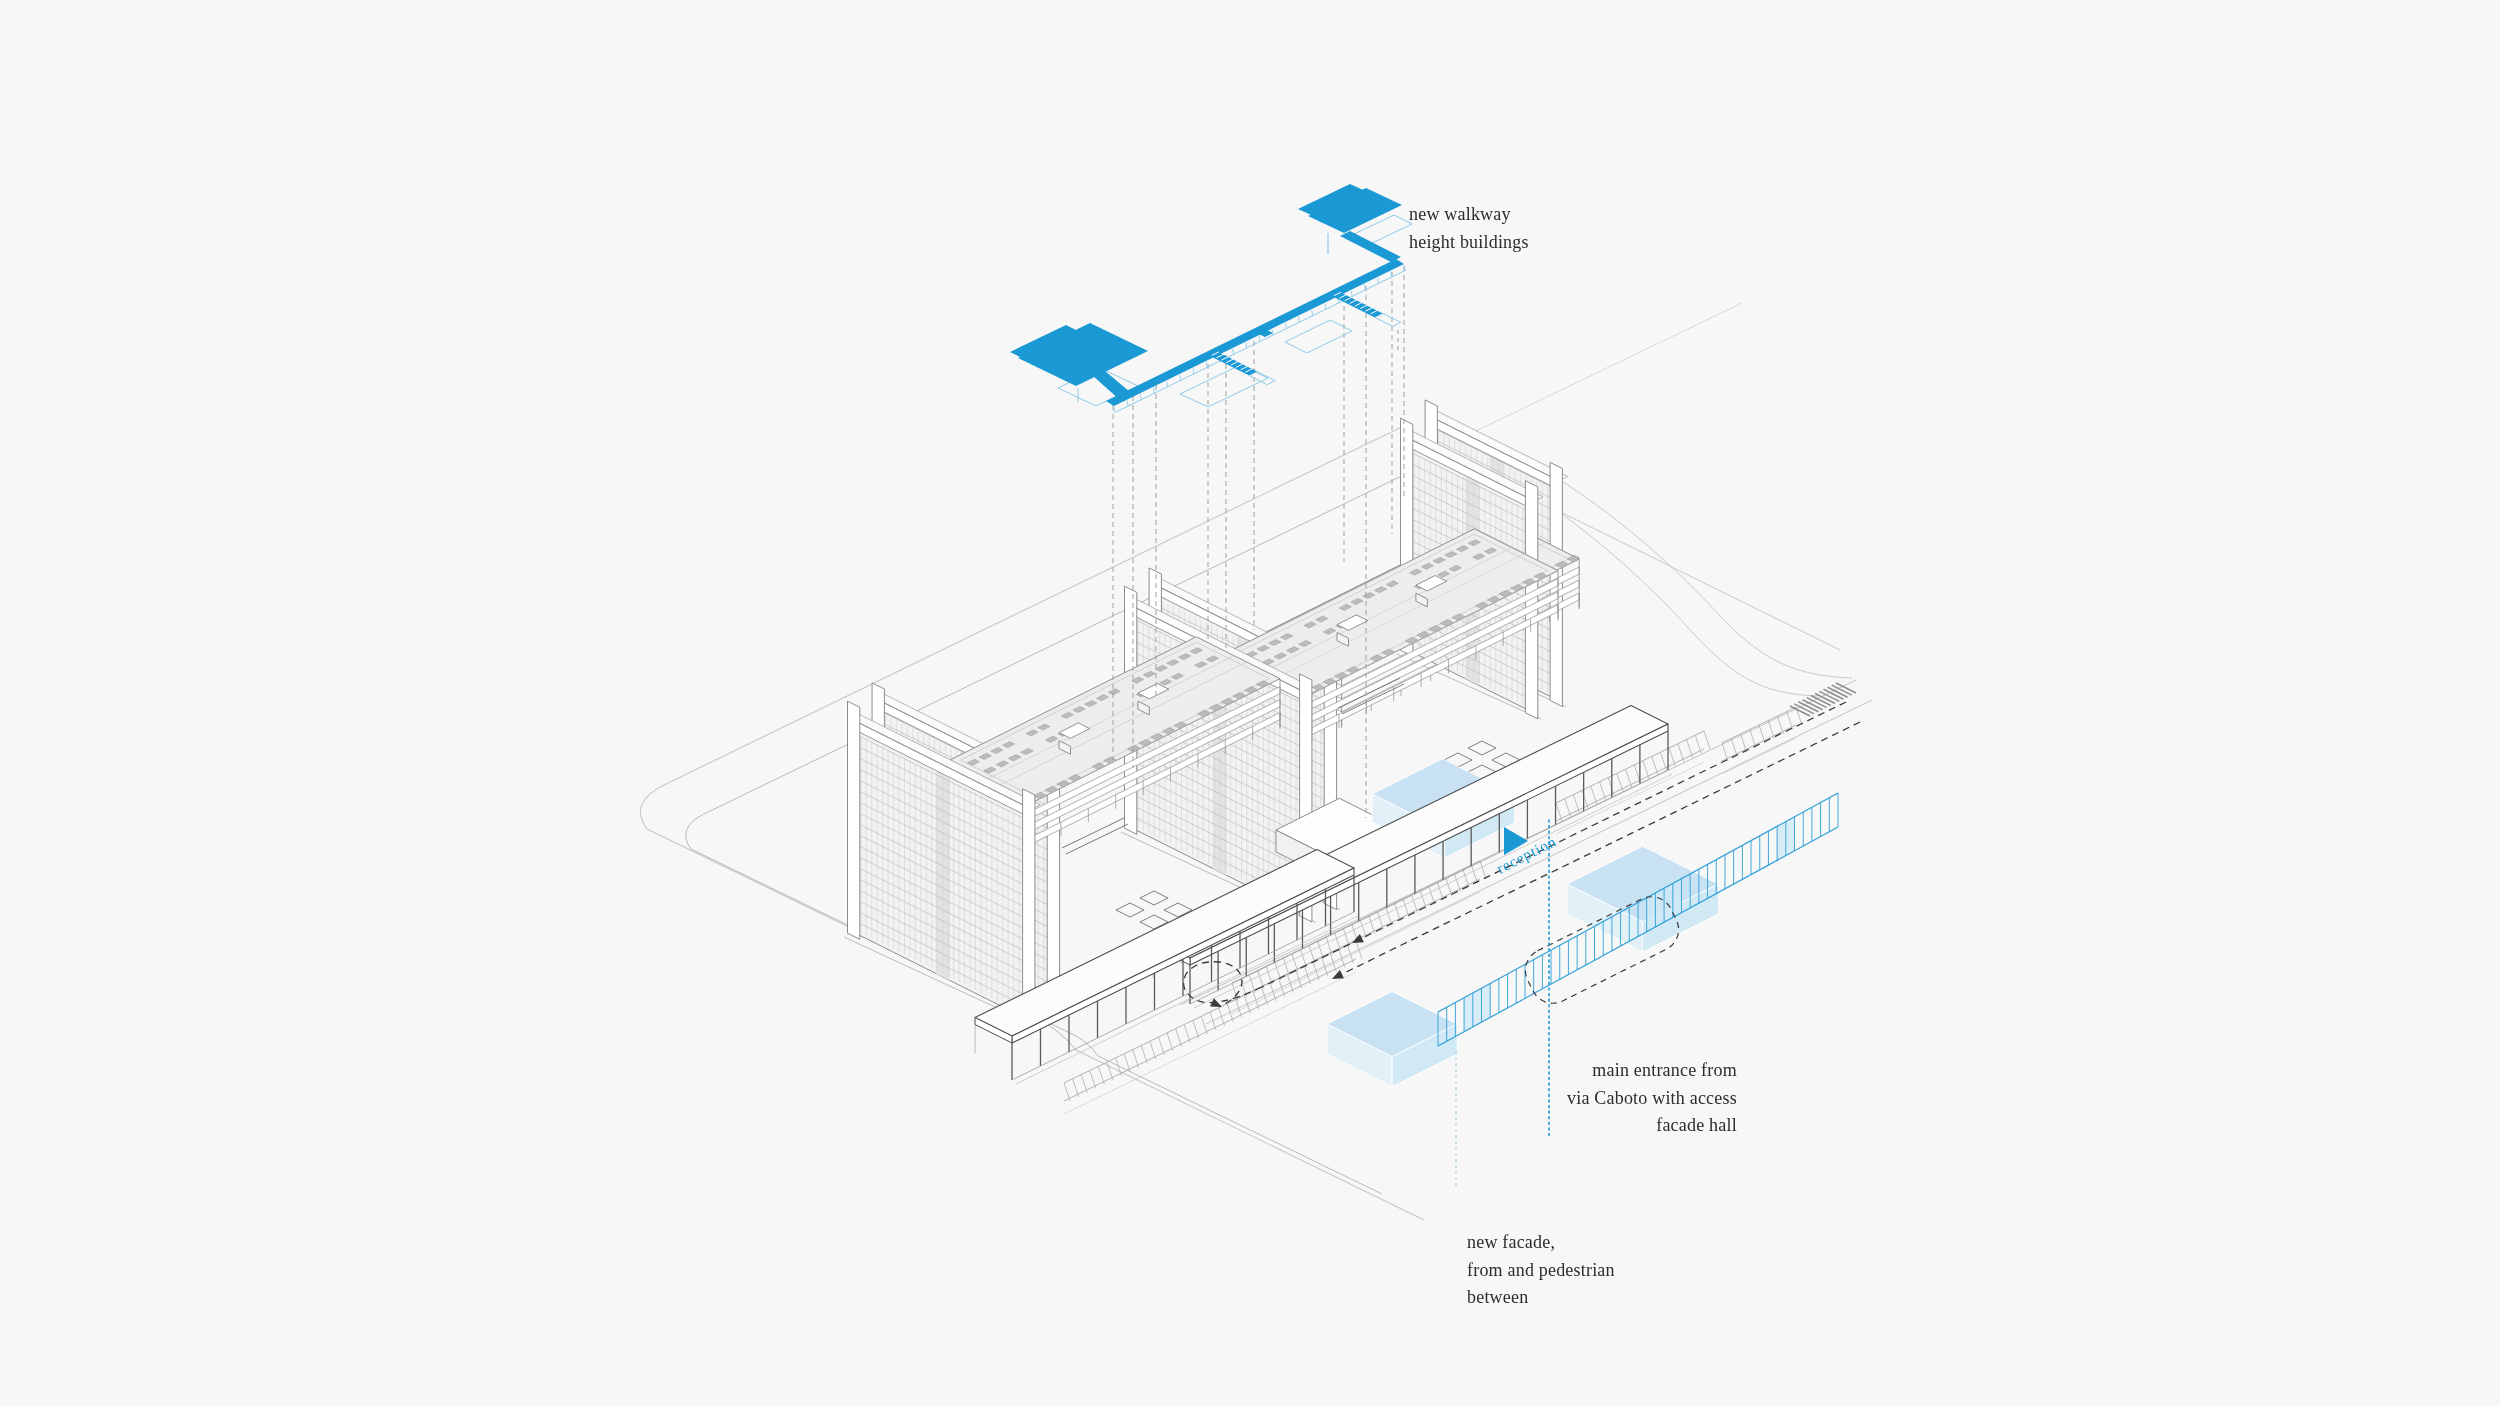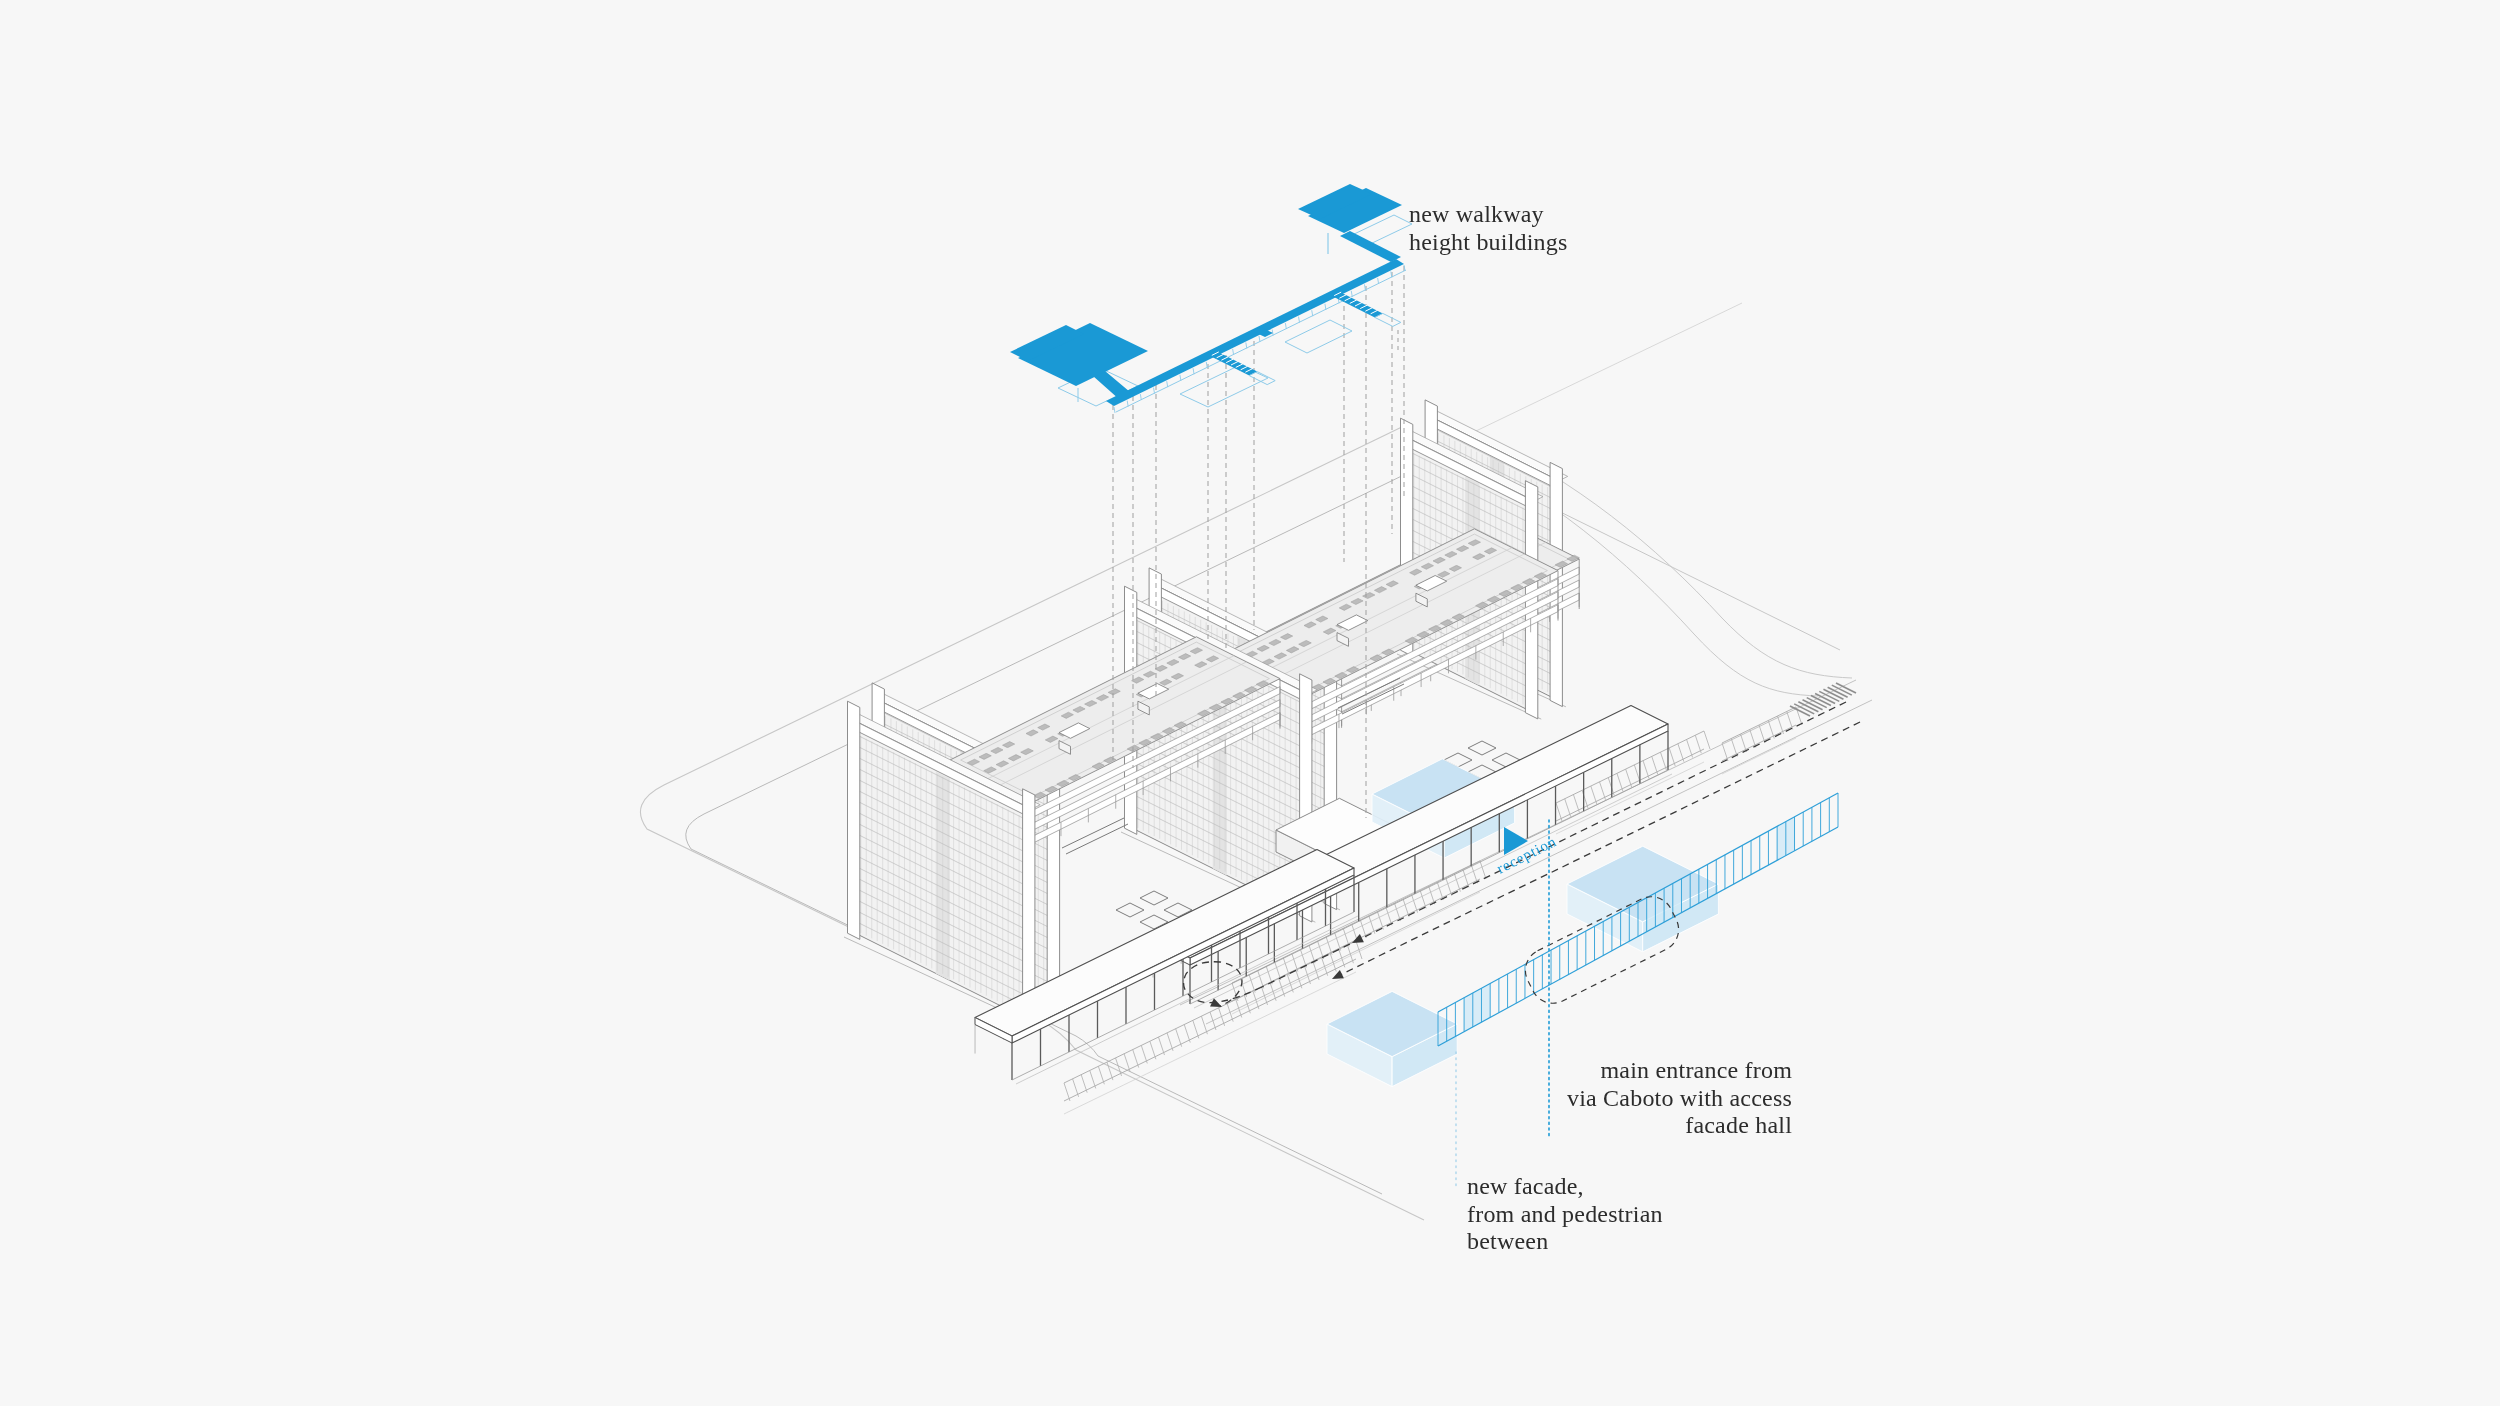--- a/index.html
+++ b/index.html
@@ -2,21 +2,21 @@
 <html style="--bg: #f7f7f7; --text: #2c2c2c; --accent: #1a99d5;"><head>
 <meta charset="utf-8">
 <style>
   :root{
     --bg:#f7f7f7; --text:#2c2c2c; --accent:#1a99d5;
   }
   html,body{margin:0;padding:0;background:var(--bg);}
   #stage{position:relative;width:2500px;height:1406px;background:var(--bg);overflow:hidden;
          font-family:"Liberation Serif","DejaVu Serif",serif;}
   #drawing{position:absolute;left:0;top:0;}
-  .note{position:absolute;color:var(--text);font-size:24px;line-height:27.5px;letter-spacing:.2px;}
+  .note{position:absolute;color:var(--text);font-size:18px;line-height:27.5px;letter-spacing:.2px;}
   .note div{white-space:nowrap;}
 </style>
 </head>
 <body>
 
 <div id="stage">
   <svg id="drawing" width="2500" height="1406" viewBox="0 0 2500 1406">
       <g>
         <path d="M1408,424 L664,785 Q628,803 647,829 L1040,1020 Q1062,1032 1076,1050 L1424,1220" fill="none" stroke="#c7c7c7" stroke-width="1.1" stroke-dasharray="none"></path>
         <path d="M1445,455 L704,814 Q676,828 691,849 L1076,1036 Q1090,1044 1098,1056 L1382,1194" fill="none" stroke="#b9b9b9" stroke-width="1" stroke-dasharray="none"></path>
@@ -966,18 +966,18 @@
     <div>new walkway</div>
     <div>height buildings</div>
   </div>
 
   <div class="note" style="left:1567px;top:1057px;text-align:right;">
     <div>main entrance from</div>
     <div>via Caboto with access</div>
     <div>facade hall</div>
   </div>
 
-  <div class="note" style="left:1467px;top:1173px;">
+  <div class="note" style="left:1467px;top:1229px;">
     <div>new facade,</div>
     <div>from and pedestrian</div>
     <div>between</div>
   </div>
 </div>
 
 </body></html>

